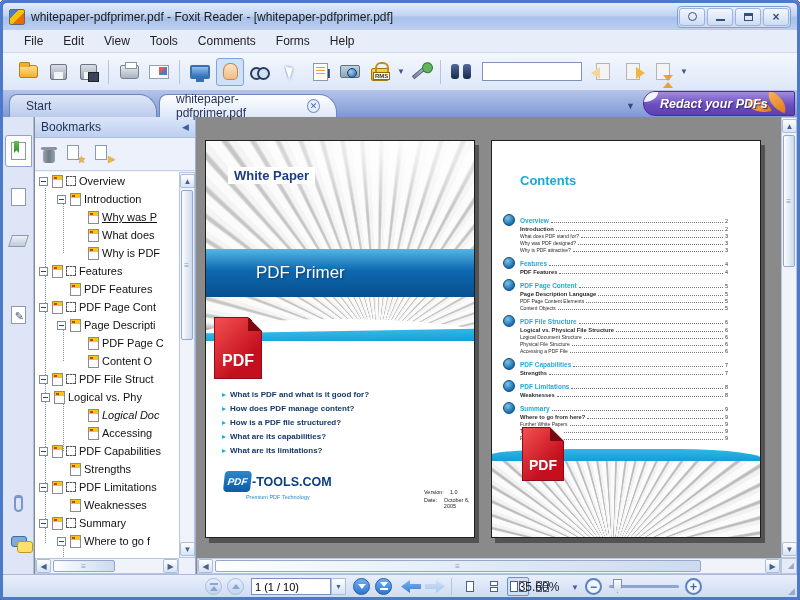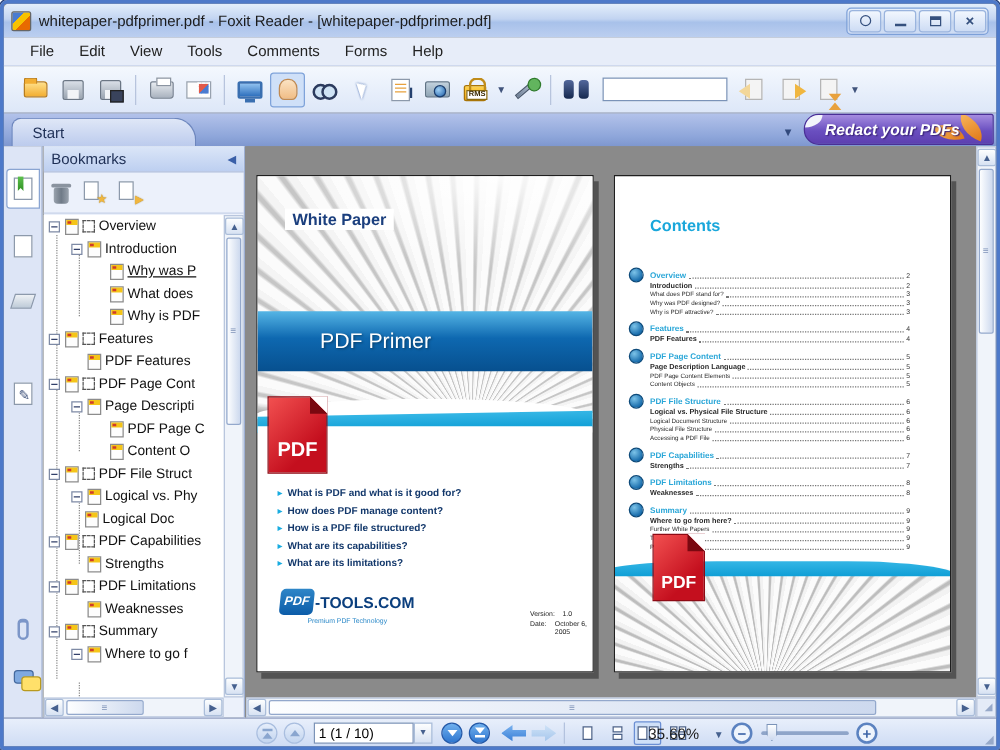--- a/index.html
+++ b/index.html
@@ -355,20 +355,24 @@
           <span class="i-hourglass"></span>
         </span>
       </div>
     <span class="caret">▼</span>
   </div>
 
   <div id="tabbar">
     <div class="tab" id="tab-start">
       <span>Start</span>
     </div>
+    <div class="tab" id="tab-doc">
+      <span>whitepaper-pdfprimer.pdf</span>
+      <span class="tab-close">✕</span>
+    </div>
     <span id="tab-caret">▼</span>
     <div id="promo">
       <span class="curl"></span>
       <span class="label">Redact your PDFs</span>
       <span class="leaf l1"></span>
       <span class="leaf l2"></span>
     </div>
   </div>
 
   <div id="strip">
@@ -476,29 +480,34 @@
           <span class="bm-exp empty"></span>
           <span class="bm-ic"></span>
           <span class="bm-label">Content O</span>
         </div>
         <div class="bm-row" style="padding-left: 4px;">
           <span class="bm-exp"></span>
           <span class="bm-ic"></span>
           <span class="bm-marker"></span>
           <span class="bm-label">PDF File Struct</span>
         </div>
-        <div class="bm-row" style="padding-left: 22px;">
+        <div class="bm-row" style="padding-left: 6px;">
           <span class="bm-exp"></span>
           <span class="bm-ic"></span>
           <span class="bm-label">Logical vs. Phy</span>
         </div>
-        <div class="bm-row" style="padding-left: 20px;">
+        <div class="bm-row" style="padding-left: 40px; font-style: italic;">
           <span class="bm-exp empty"></span>
           <span class="bm-ic"></span>
           <span class="bm-label">Logical Doc</span>
+        </div>
+        <div class="bm-row" style="padding-left: 40px;">
+          <span class="bm-exp empty"></span>
+          <span class="bm-ic"></span>
+          <span class="bm-label">Accessing</span>
         </div>
         <div class="bm-row" style="padding-left: 4px;">
           <span class="bm-exp"></span>
           <span class="bm-ic"></span>
           <span class="bm-marker"></span>
           <span class="bm-label">PDF Capabilities</span>
         </div>
         <div class="bm-row" style="padding-left: 22px;">
           <span class="bm-exp empty"></span>
           <span class="bm-ic"></span>

